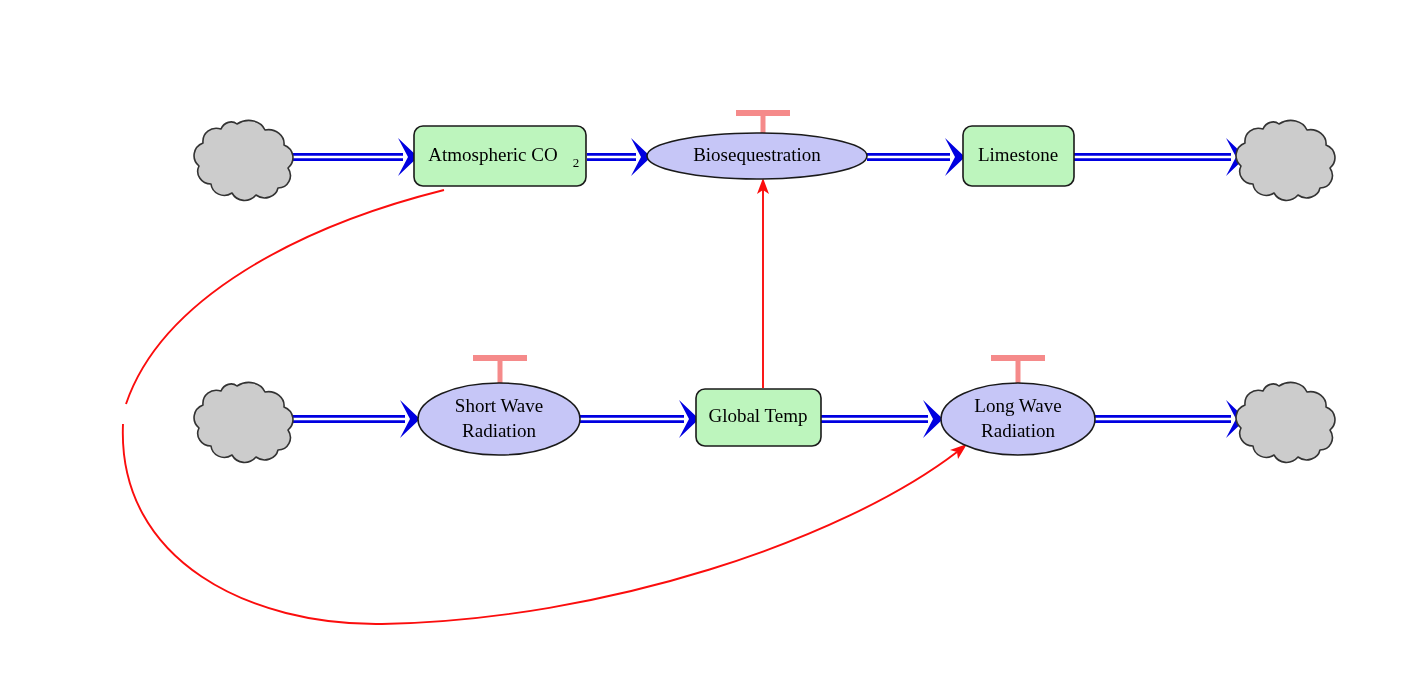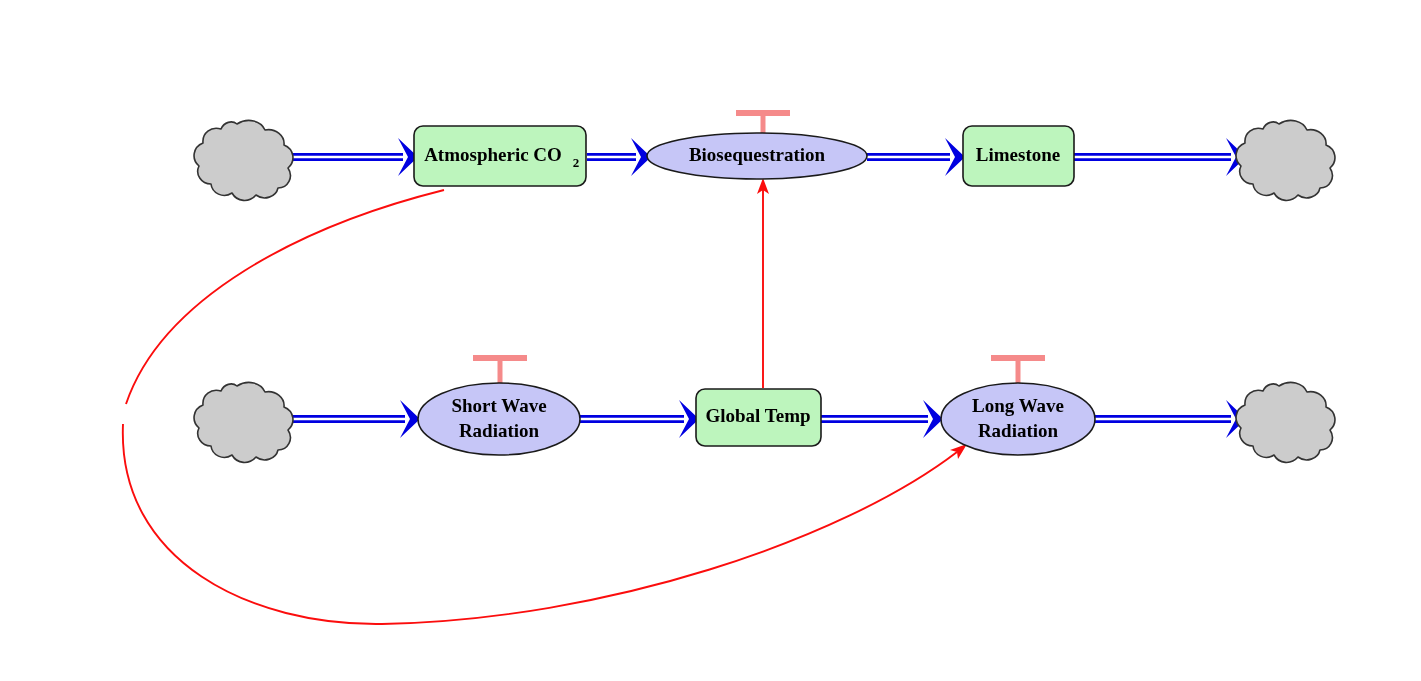--- a/index.html
+++ b/index.html
@@ -9,21 +9,20 @@
   }
   body {
     font-family: "Liberation Serif", serif;
   }
   #diagram-root {
     position: relative;
     width: 1421px;
     height: 681px;
     background: #ffffff;
     overflow: hidden;
-    font-weight: bold;
   }
   #diagram-svg {
     position: absolute;
     left: 0;
     top: 0;
     width: 1421px;
     height: 681px;
   }
   .node-label {
     font-family: "Liberation Serif", serif;

